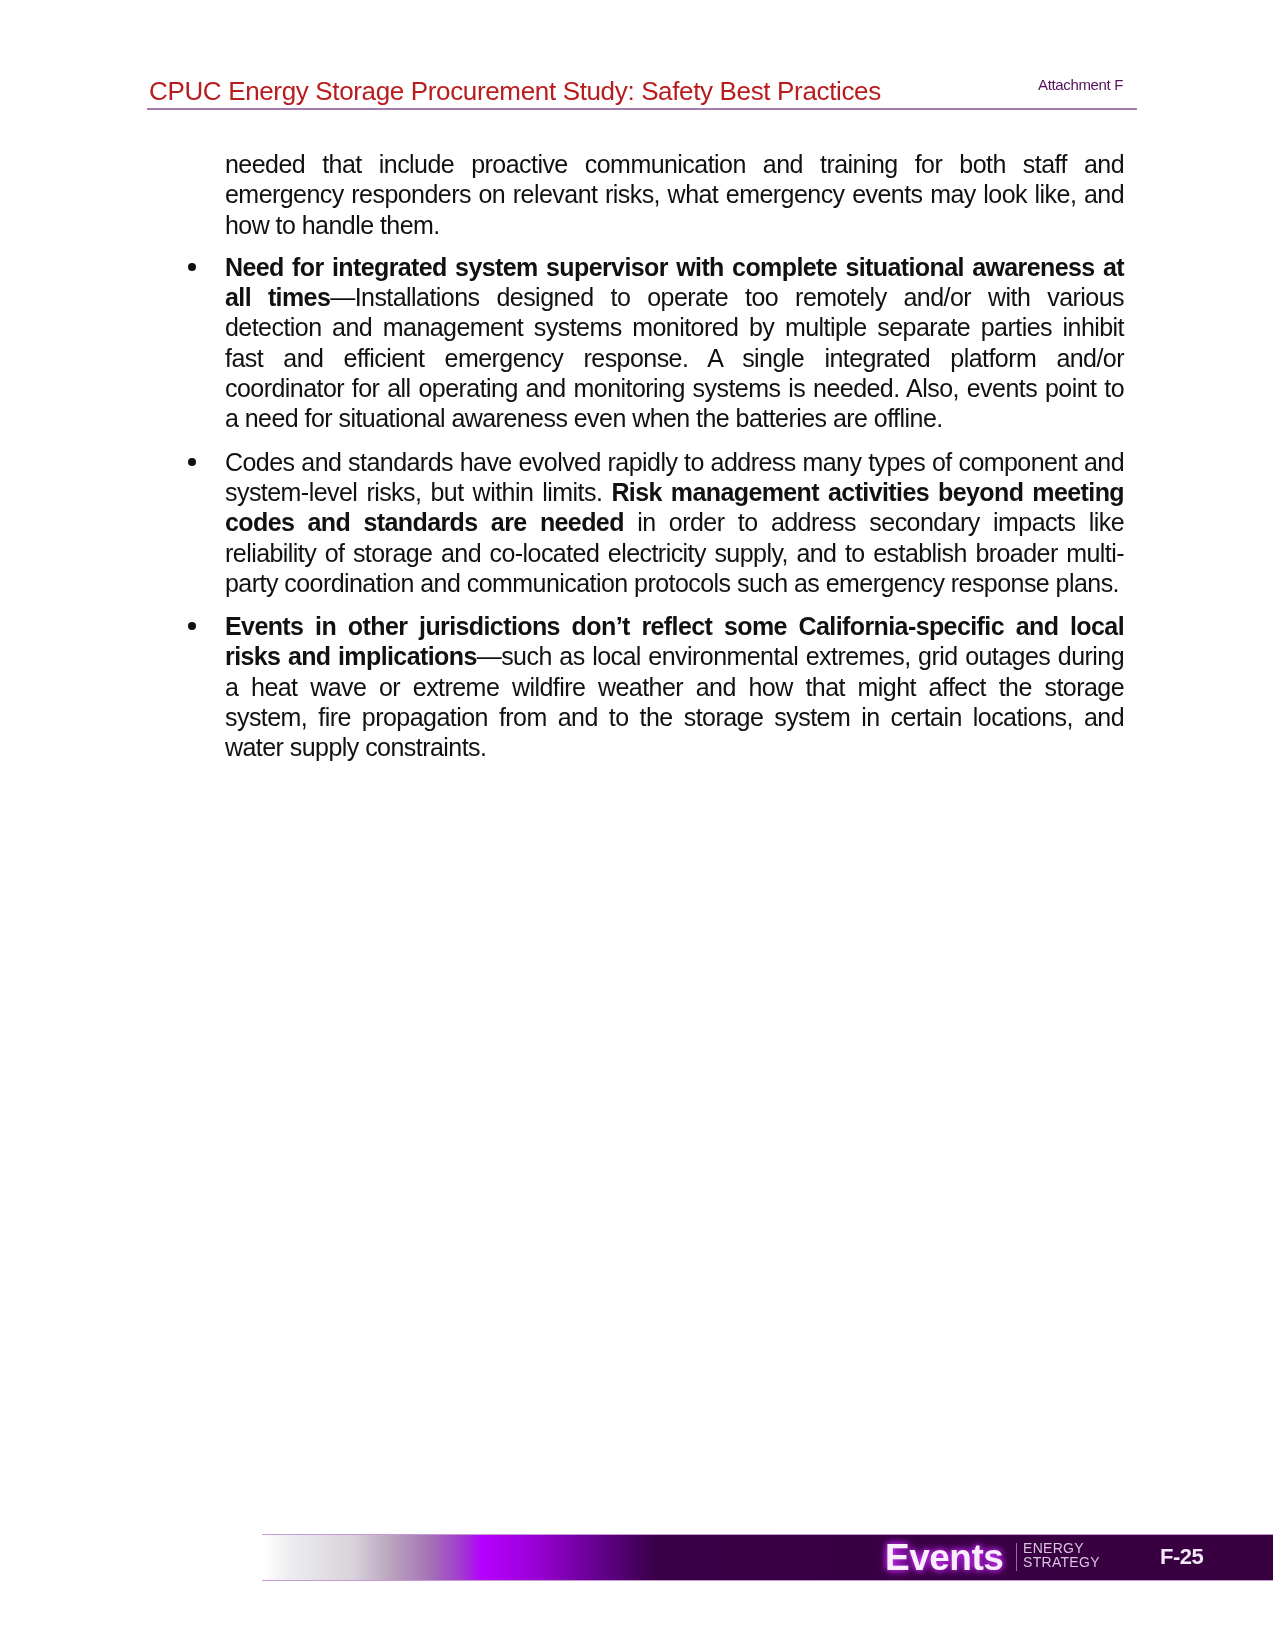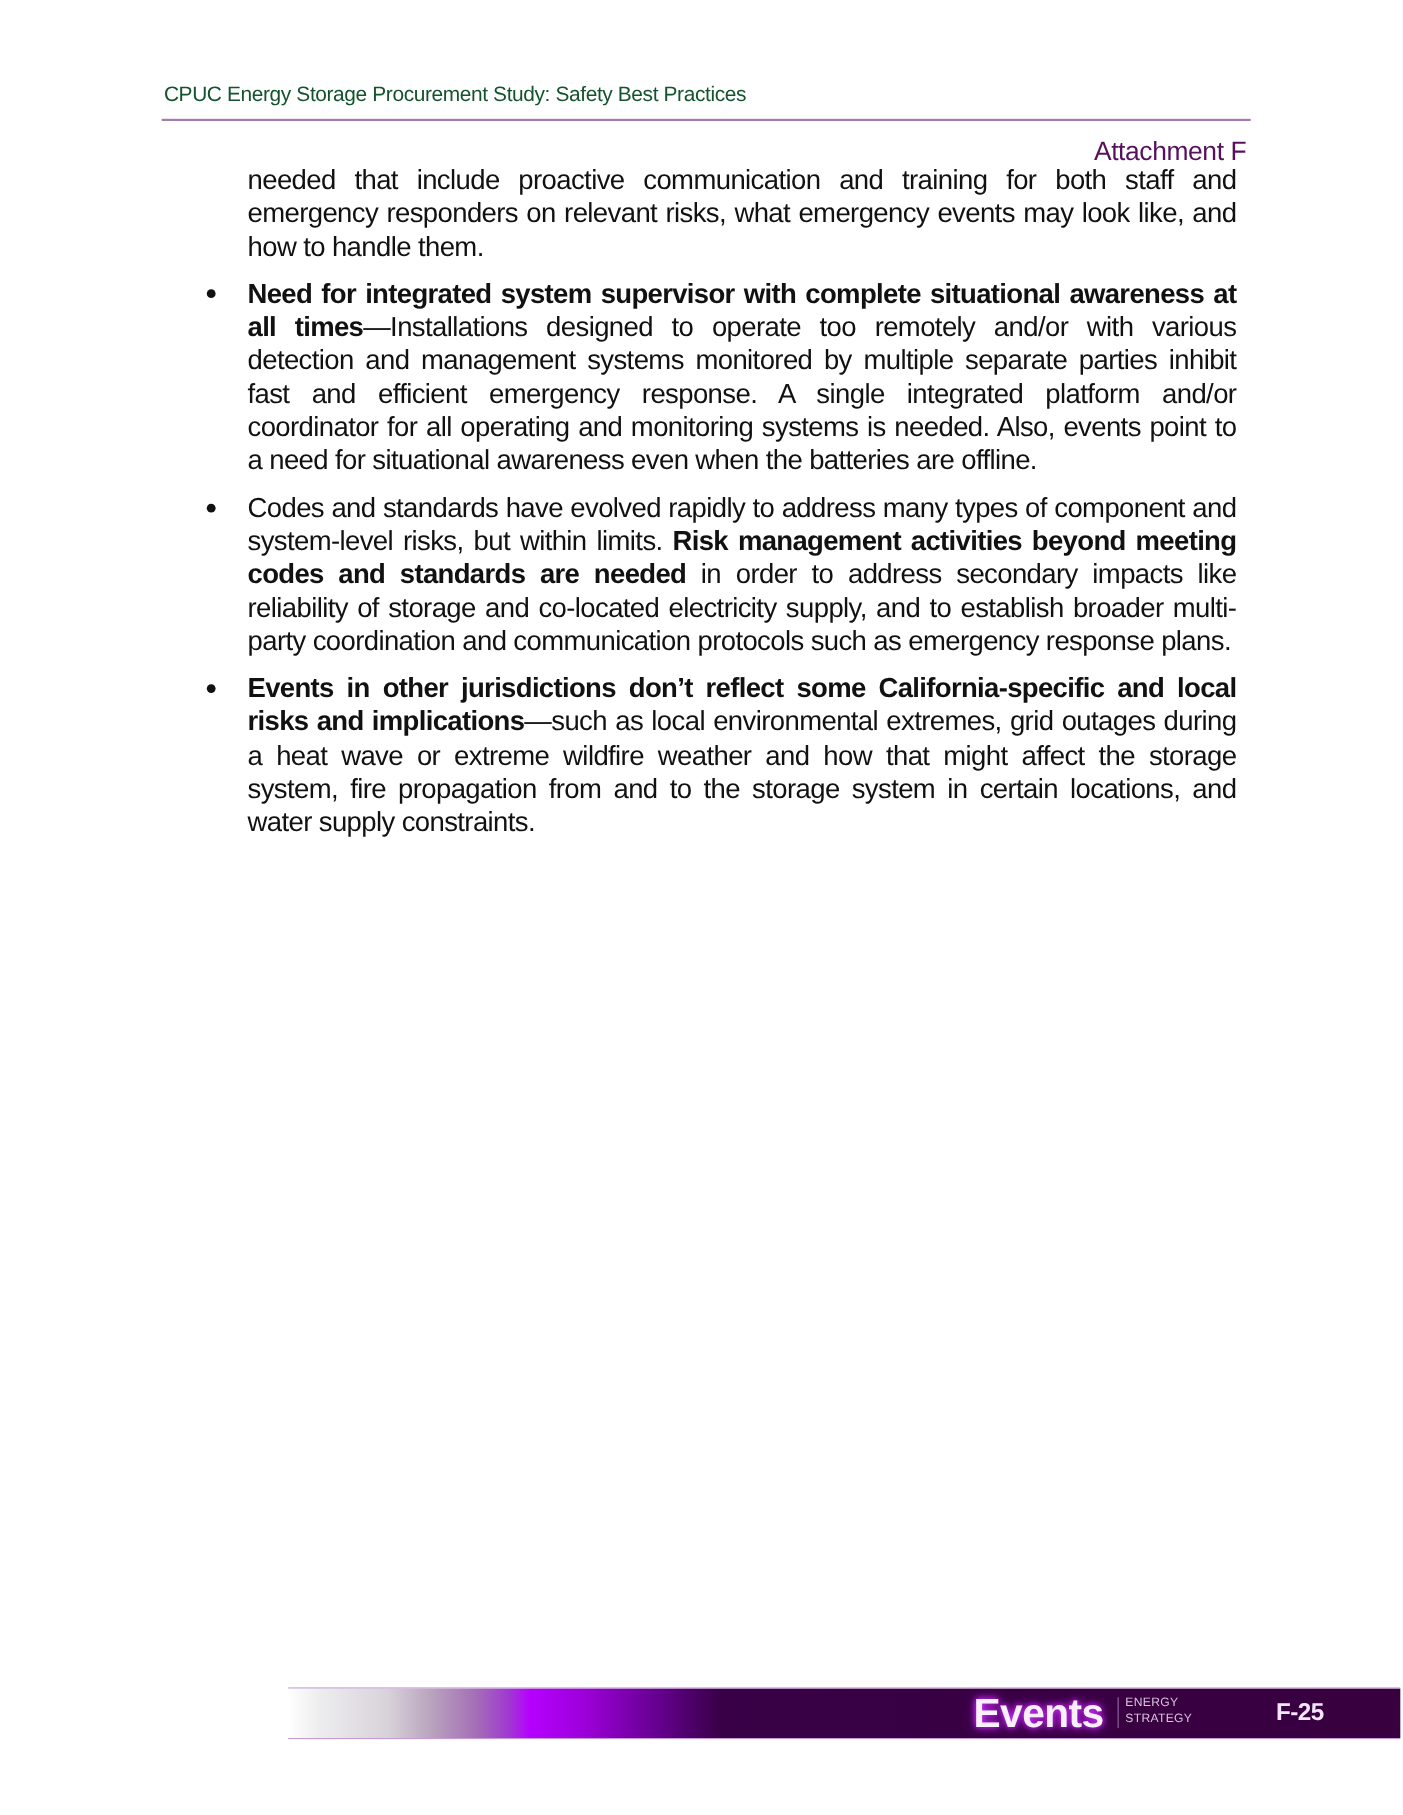--- a/index.html
+++ b/index.html
@@ -1,42 +1,42 @@
 <!DOCTYPE html>
 <html><head>
 <meta charset="utf-8">
 <style>
   html, body { margin: 0; padding: 0; background: #ffffff; }
   body { width: 1275px; height: 1650px; position: relative; overflow: hidden;
          font-family: "Liberation Sans", "DejaVu Sans", sans-serif; color: #111; }
   .header { position: absolute; left: 147px; top: 74px; width: 990px; height: 34px;
             border-bottom: 2px solid #a27cab; }
-  .header .title { position: absolute; left: 2px; top: 2px; font-size: 19px; color: #14532d;
+  .header .title { position: absolute; left: 2px; top: 2px; font-size: 26px; color: #b91c1c;
                    letter-spacing: -0.35px; }
-  .header .attach { position: absolute; right: 4px; top: 2px; font-size: 24px; color: #56105c;
-                    letter-spacing: -0.35px; margin-top: 48px; }
+  .header .attach { position: absolute; right: 14px; top: 2px; font-size: 15px; color: #56105c;
+                    letter-spacing: -0.35px; }
   .content { position: absolute; left: 225px; top: 149px; width: 899px; }
   .para { font-size: 25px; line-height: 30.3px; text-align: justify; letter-spacing: -0.55px;
           word-spacing: 0px; margin: 0; }
   .para b { font-weight: bold; letter-spacing: -0.6px; }
   .bullets { list-style: none; padding: 0; margin: 12px 0 0 0; }
   .bullets li { position: relative; margin: 0 0 13px 0; }
   .bullet-dot { position: absolute; left: -37px; top: 11px; width: 8px; height: 8px;
                 border-radius: 50%; background: #111; }
   .footer { position: absolute; left: 262px; top: 1534px; width: 1011px; height: 45px;
             background: linear-gradient(to right,
               rgba(255,255,255,0) 0px, #ececee 30px, #d8d3da 90px, #b9a3be 130px,
               #a46fb6 170px, #a03ad0 200px, #b600ff 220px, #9c00d9 270px,
               #6a0096 330px, #4a0064 370px, #380046 395px, #38003f 1011px);
             border-top: 1px solid #c79ad6; border-bottom: 1px solid #c79ad6; }
   .logo { position: absolute; left: 623px; top: 2px; font-size: 37px; font-weight: bold;
           color: #fbeefe; letter-spacing: -0.5px;
           text-shadow: 0 0 6px #d040ff, 0 0 10px #b000e0; }
   .logo-sep { position: absolute; left: 754px; top: 8px; width: 1px; height: 28px; background: #9a6aa8; }
-  .logo-sub { position: absolute; left: 761px; top: 6px; font-size: 11px; line-height: 14px;
+  .logo-sub { position: absolute; left: 761px; top: 6px; font-size: 14px; line-height: 14px;
               color: #d9c4e0; letter-spacing: 0.3px; }
   .page-num { position: absolute; left: 898px; top: 9px; font-size: 22px; font-weight: bold;
               color: #f3e6f6; letter-spacing: -0.5px; text-align: center; }
 </style>
 </head>
 <body>
 
 <div class="header">
   <span class="title">CPUC Energy Storage Procurement Study: Safety Best Practices</span>
   <span class="attach">Attachment F</span>

